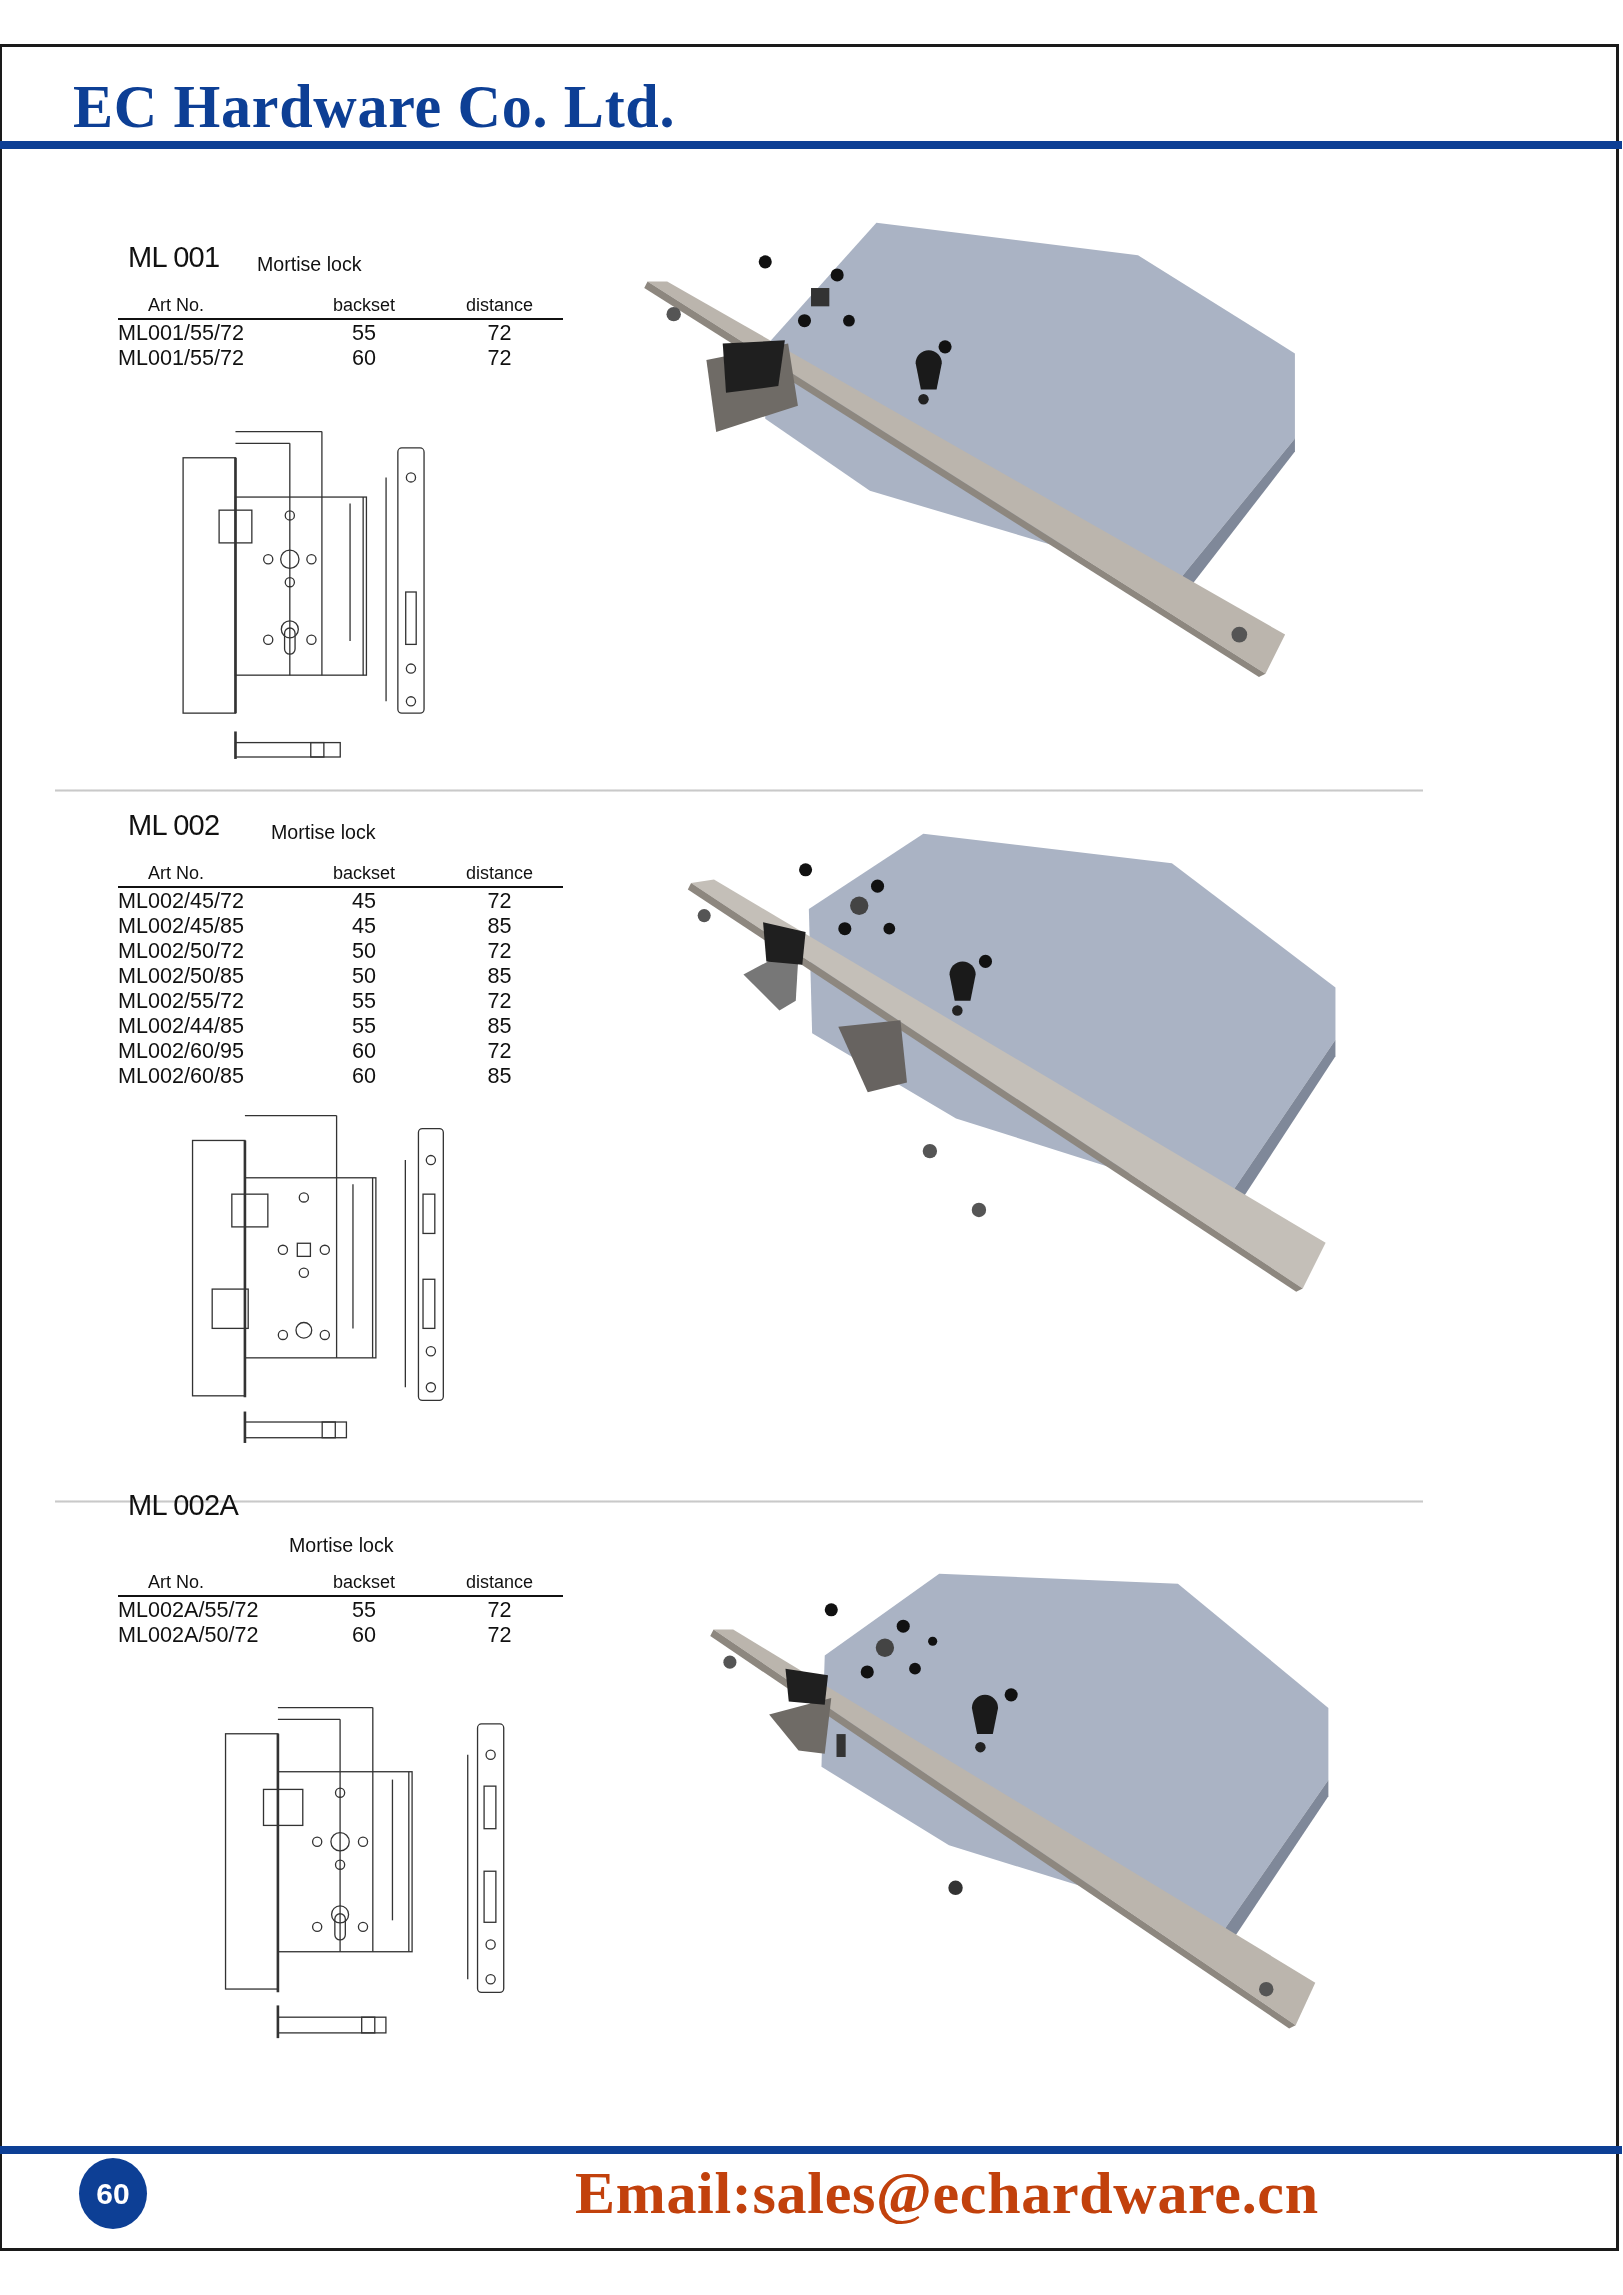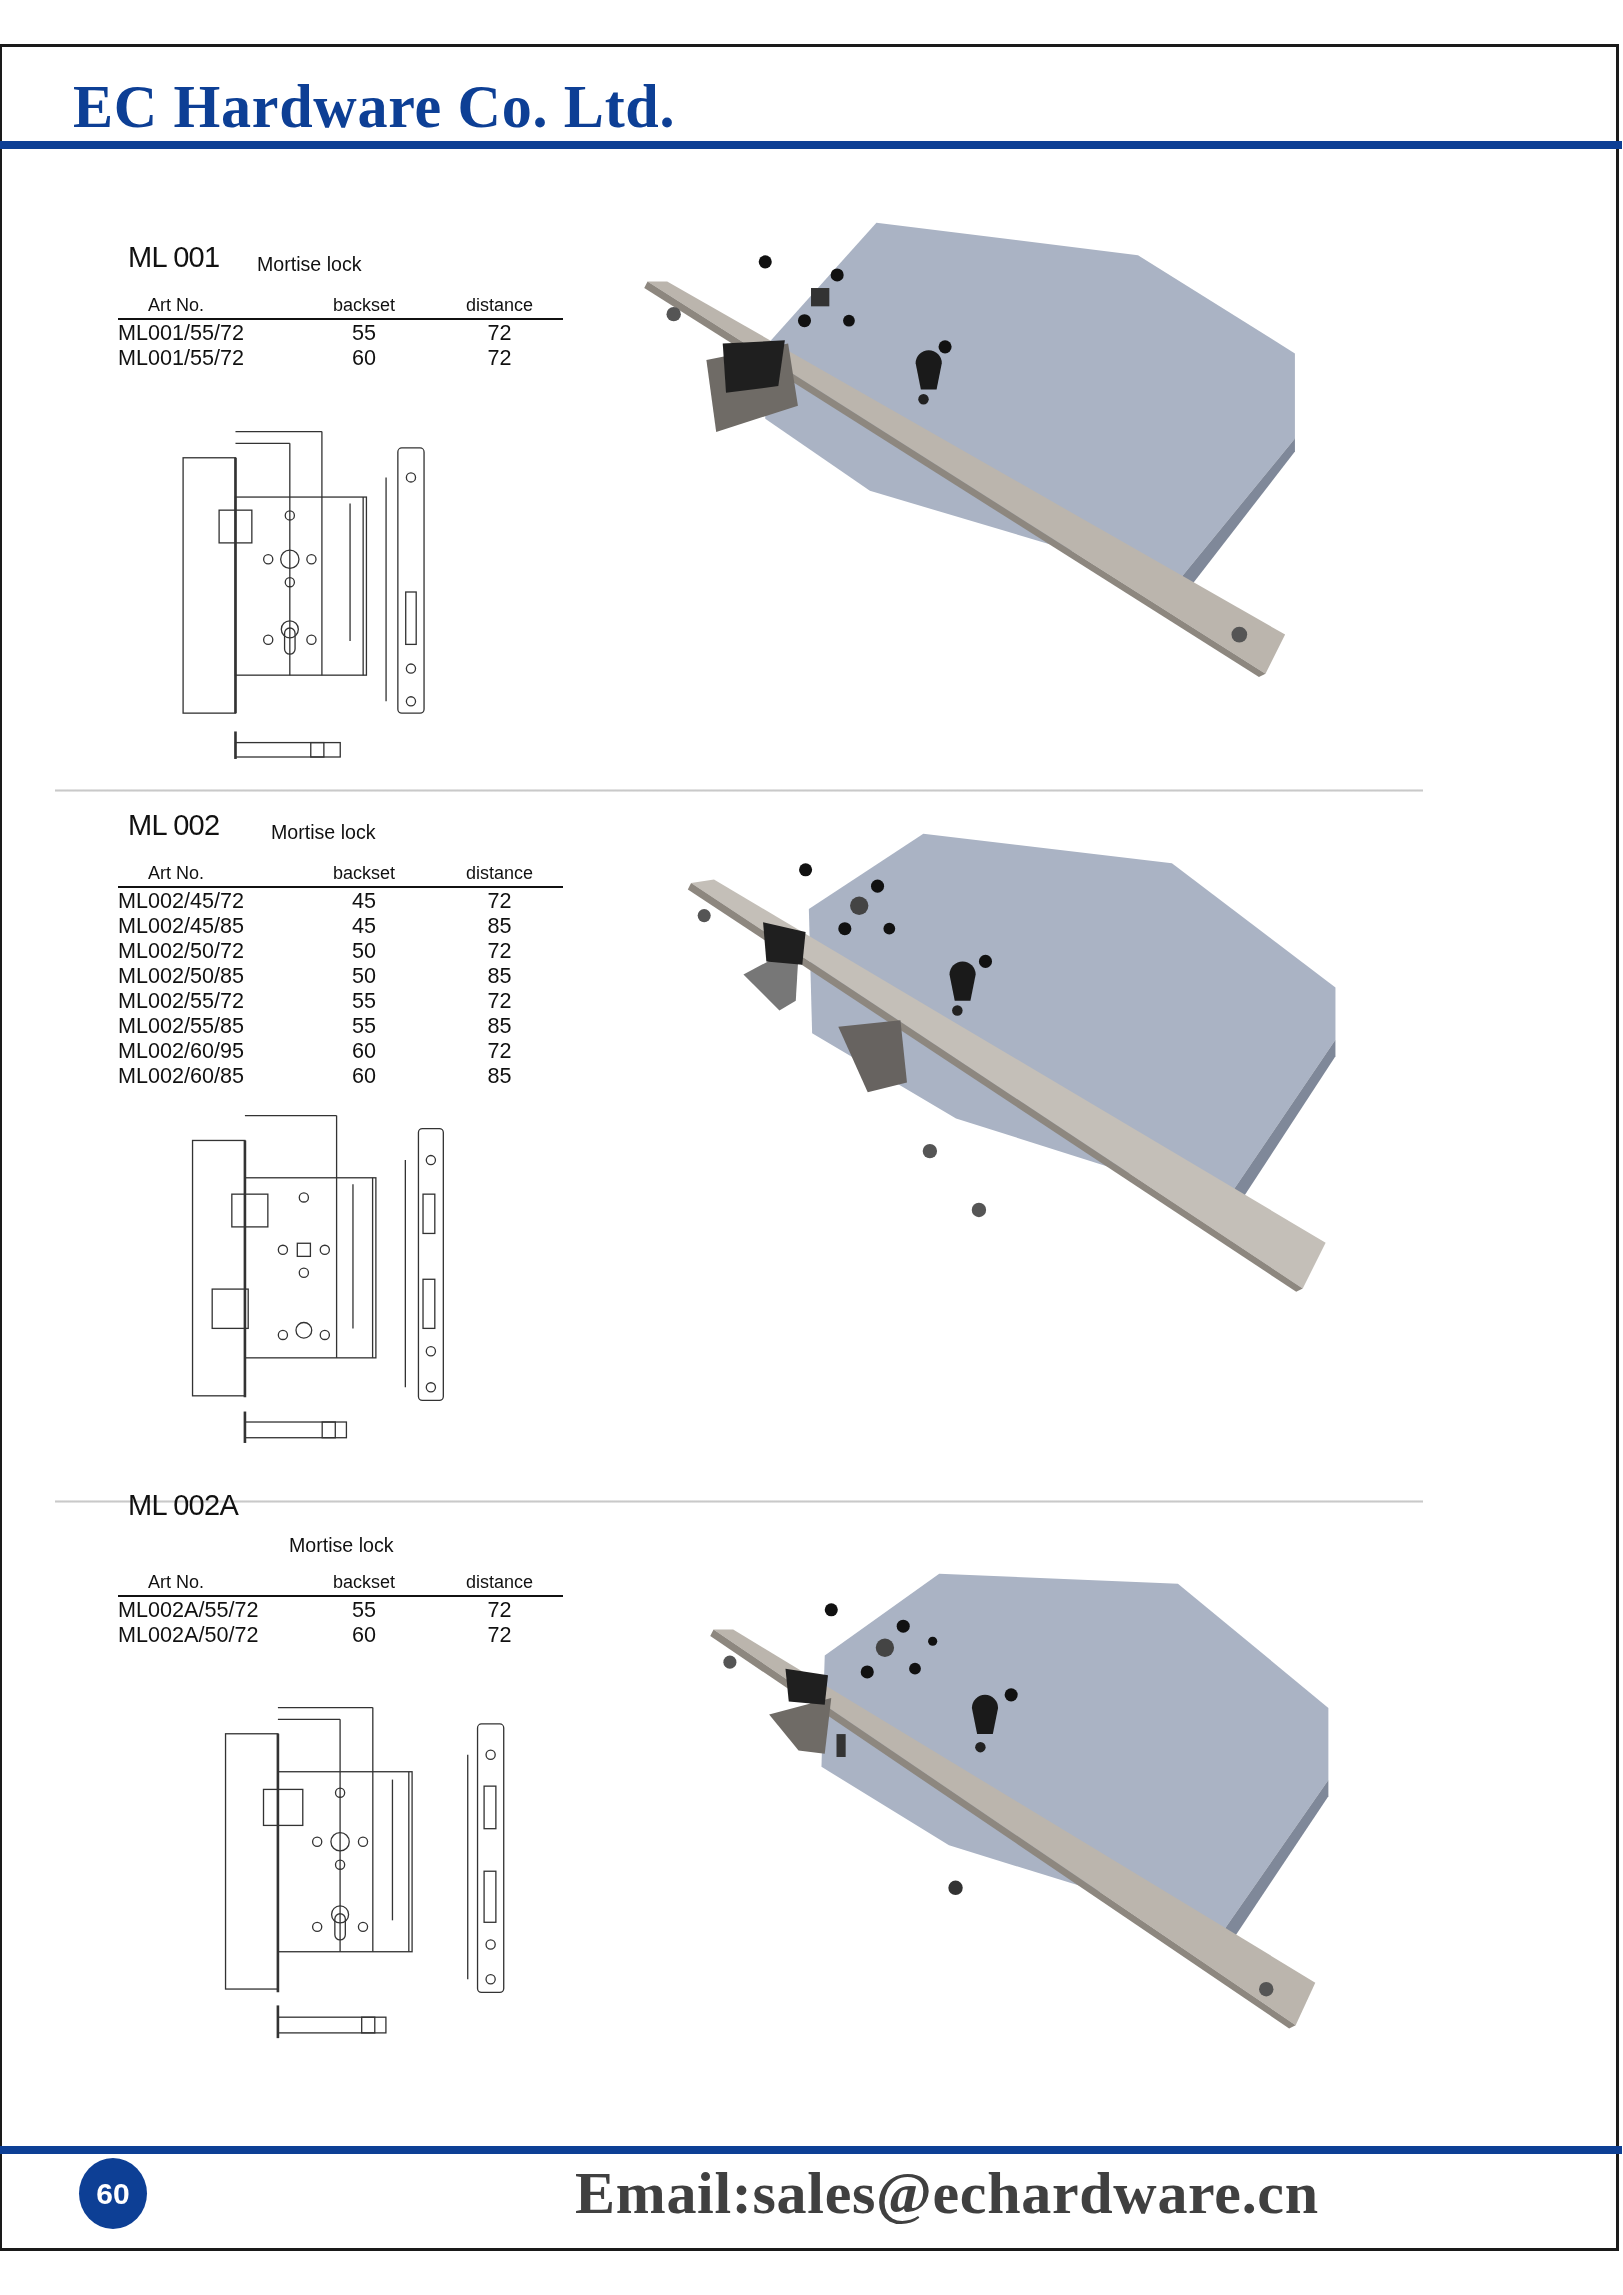--- a/index.html
+++ b/index.html
@@ -14,21 +14,21 @@
   .subtitle{position:absolute;font-size:19.6px;}
   .spec{position:absolute;left:118px;width:445px;border-collapse:collapse;}
   .spec th{font-weight:normal;font-size:18px;padding:0;line-height:26px;border-bottom:2.6px solid #111;text-align:center;}
   .spec td{font-size:21.6px;padding:0;line-height:25px;text-align:center;}
   .spec td.art{text-align:left;}
   .spec th.c1{width:144px;text-align:left;padding-left:30px;}
   .spec th.c2{width:144px;}
   .drawing{position:absolute;}
   .photo{position:absolute;}
   .pagenum{position:absolute;left:79px;top:2158px;width:68px;height:71px;border-radius:50%;background:#0d3f95;color:#fff;font-weight:bold;font-size:30px;display:flex;align-items:center;justify-content:center;}
-  .email{position:absolute;left:575px;top:2159px;font-family:"Liberation Serif","DejaVu Serif",serif;font-weight:bold;font-size:60px;color:#404040;letter-spacing:0.7px;}
+  .email{position:absolute;left:575px;top:2159px;font-family:"Liberation Serif","DejaVu Serif",serif;font-weight:bold;font-size:60px;color:#c2410c;letter-spacing:0.7px;}
 </style>
 </head>
 <body>
 
 <div class="frame"></div>
 
 <div class="brand">EC Hardware Co. Ltd.</div>
 <div class="rule-top"></div>
 
 <div class="section" style="top:0;">
@@ -140,21 +140,21 @@
           <td class="art">ML002/50/85</td>
           <td>50</td>
           <td>85</td>
         </tr>
       <tr>
           <td class="art">ML002/55/72</td>
           <td>55</td>
           <td>72</td>
         </tr>
       <tr>
-          <td class="art">ML002/55/85</td>
+          <td class="art">ML002/44/85</td>
           <td>55</td>
           <td>85</td>
         </tr>
       <tr>
           <td class="art">ML002/60/95</td>
           <td>60</td>
           <td>72</td>
         </tr>
       <tr>
           <td class="art">ML002/60/85</td>

